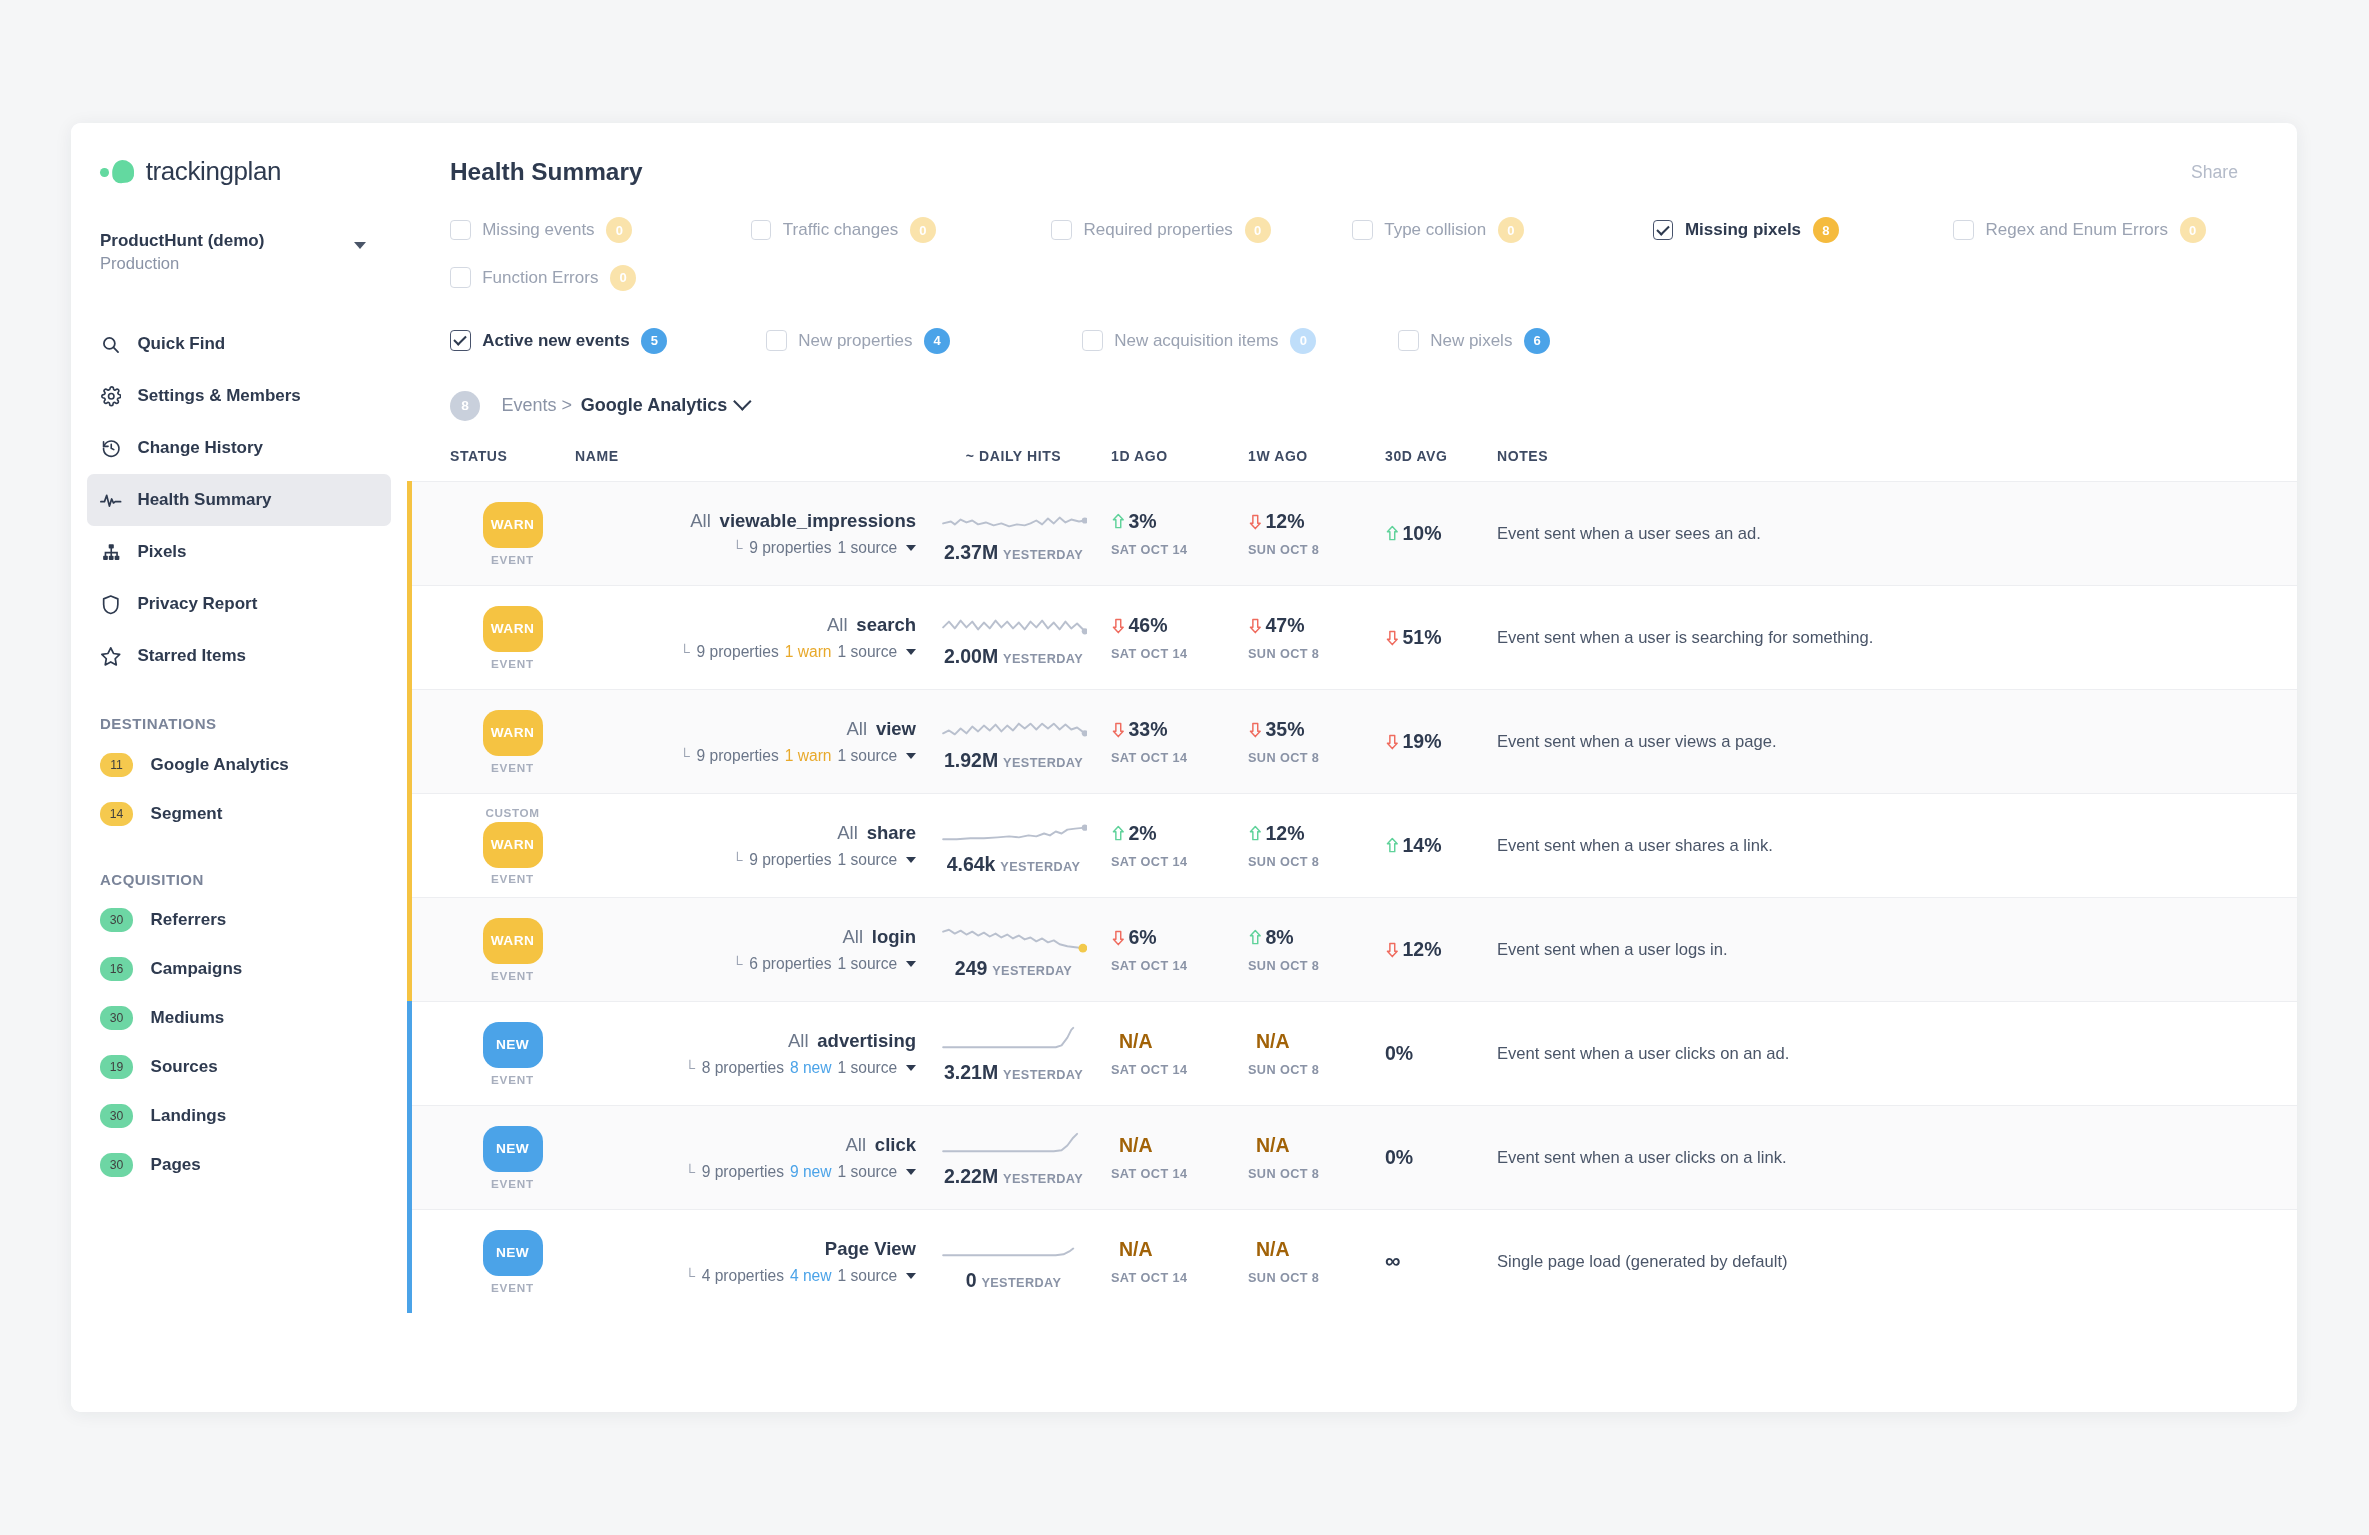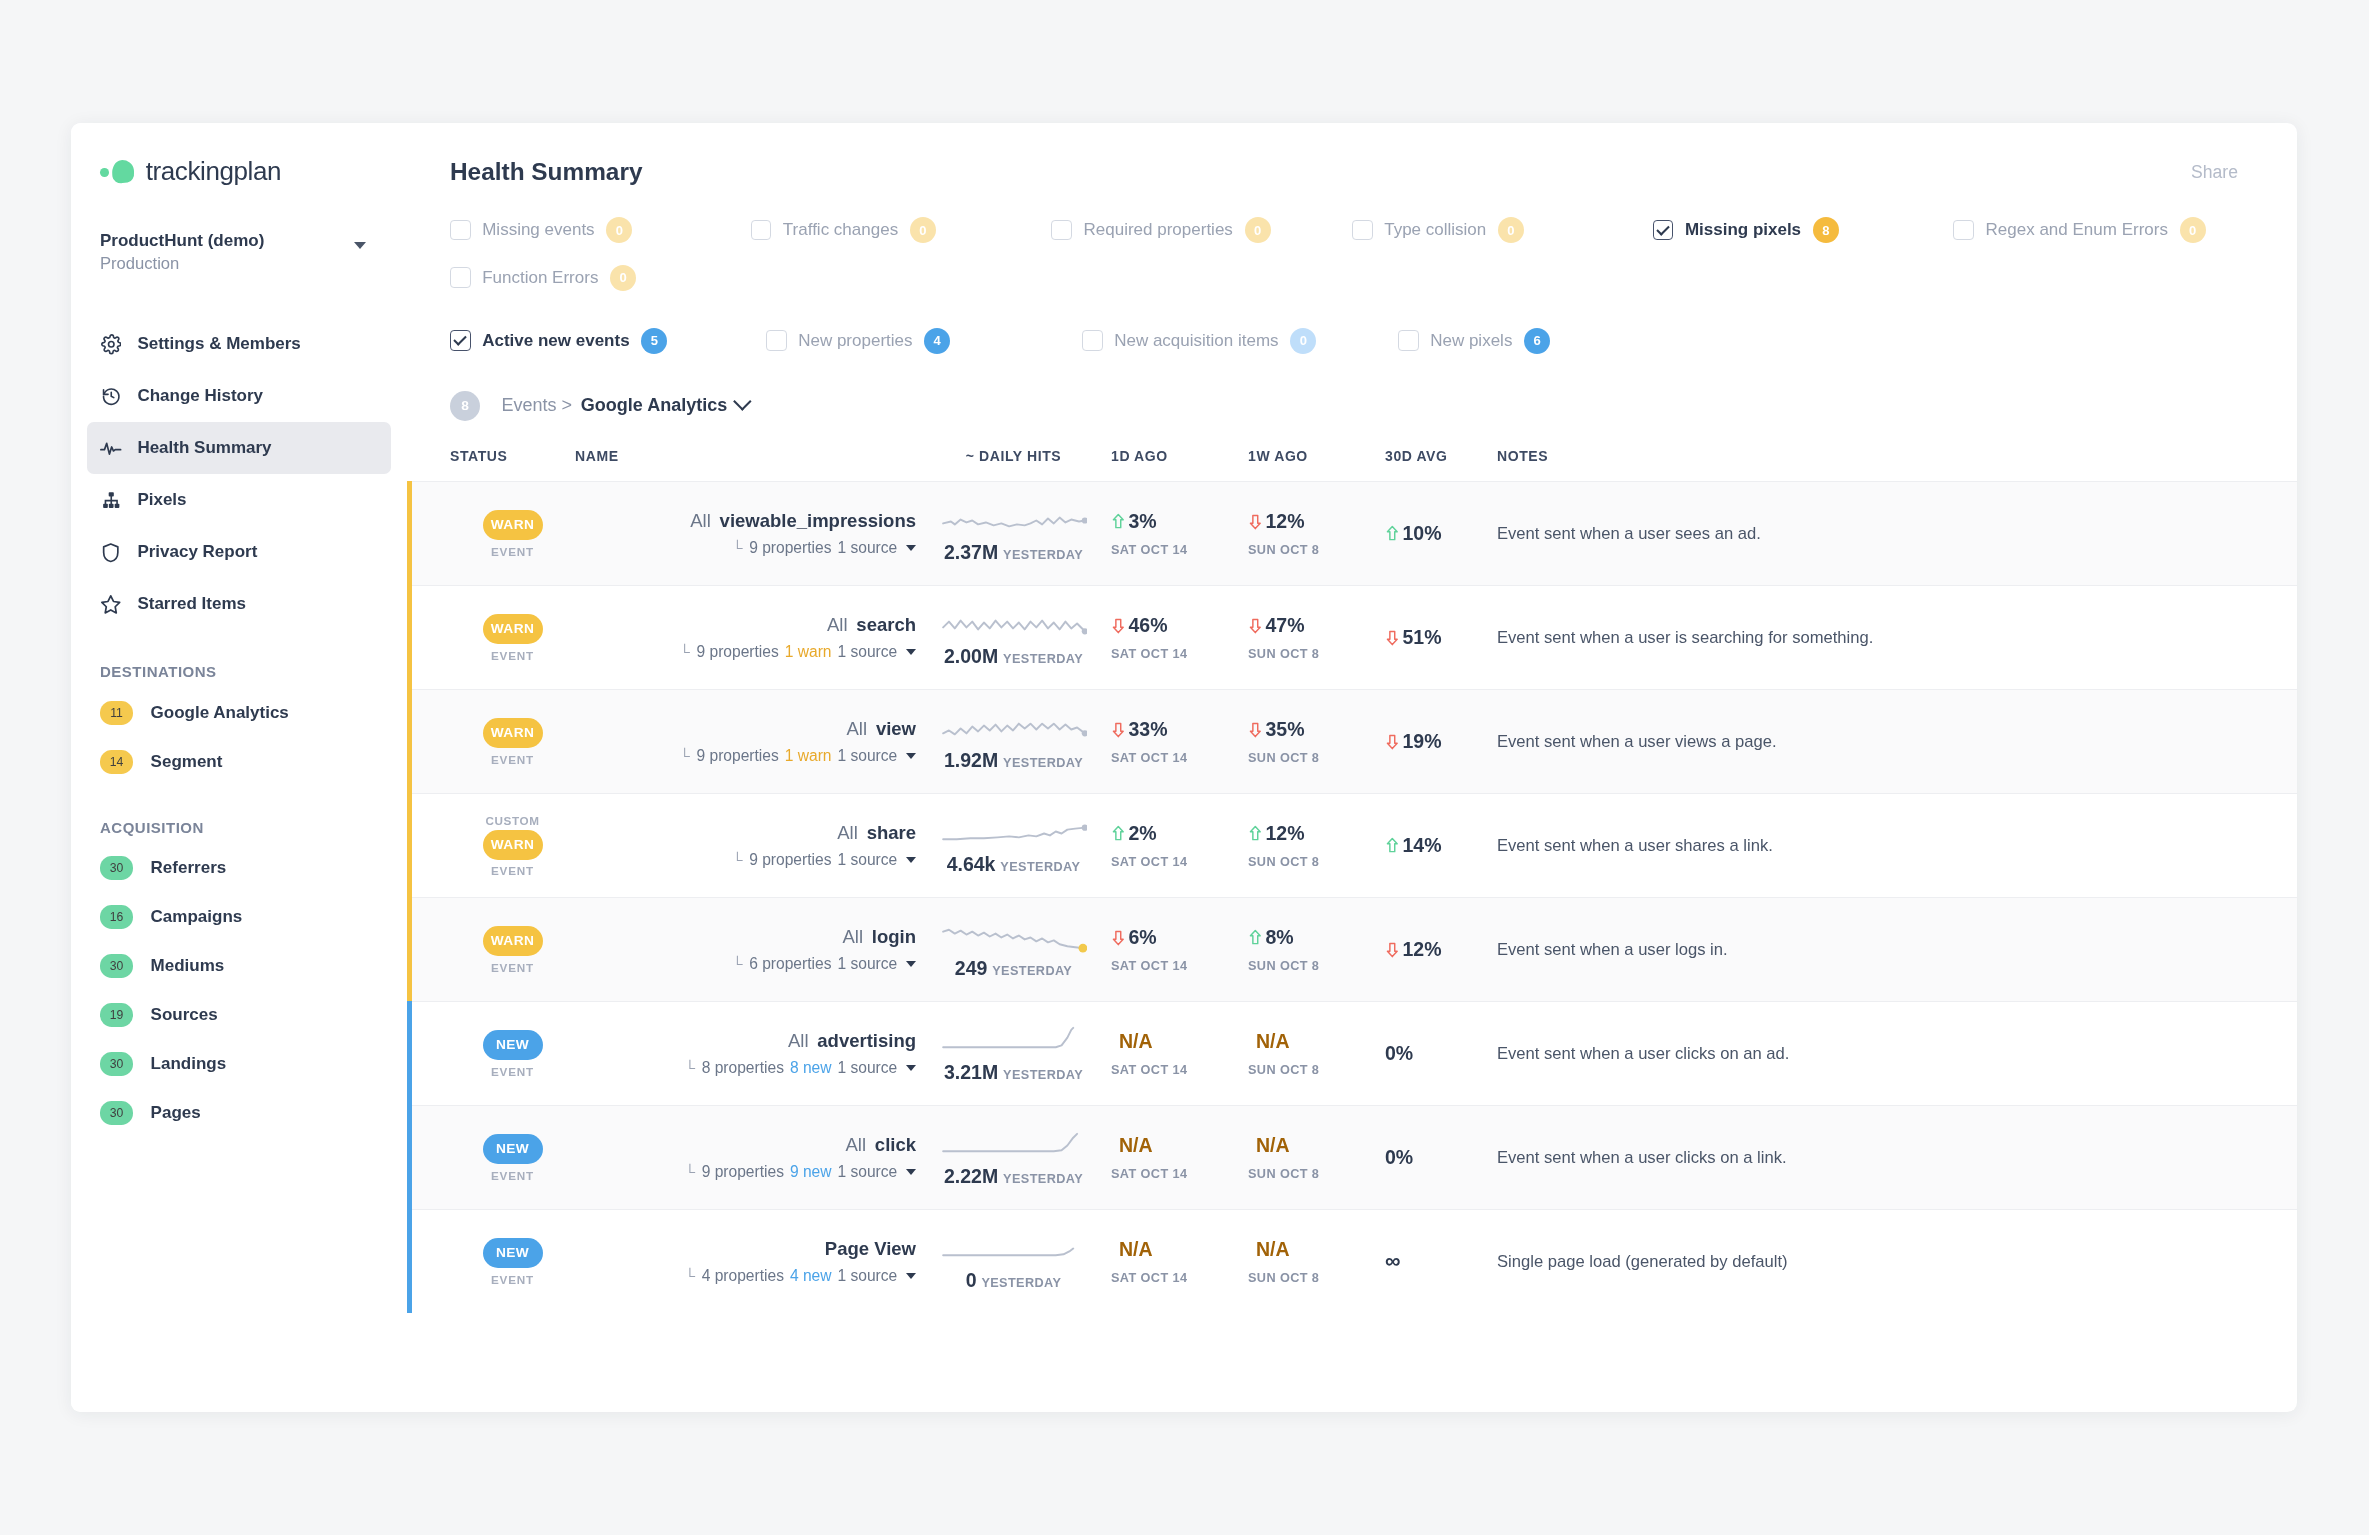--- a/index.html
+++ b/index.html
@@ -193,21 +193,21 @@
     content: "";
     position: absolute; left: 0; top: -1px; bottom: 0;
     width: 4.9px;
   }
   .tbl-row.warn::before { background: #f5c342; }
   .tbl-row.new::before  { background: #4ba3e8; }
 
   .status-cell { display: flex; flex-direction: column; align-items: center; justify-content: center; }
   .status-top { font-size: 11.7px; font-weight: bold; color: #a7aebd; letter-spacing: 0.6px; margin-bottom: 2.9px; }
   .status-chip {
-    width: 60px; height: 30px; border-radius: 15.6px;
+    width: 60px; height: 46px; border-radius: 15.6px;
     display: flex; align-items: center; justify-content: center;
     font-size: 13.7px; font-weight: bold; color: #ffffff; letter-spacing: 0.4px;
   }
   .chip-warn { background: #f5c342; }
   .chip-new  { background: #4ba3e8; }
   .status-sub { font-size: 11.7px; font-weight: bold; color: #a7aebd; letter-spacing: 0.8px; margin-top: 4.9px; }
 
   .name-cell { display: flex; flex-direction: column; justify-content: center; gap: 6.8px; align-items: flex-end; }
   .name-line { font-size: 18.5px; color: #2e3a4f; }
   .name-all { color: #6b7689; margin-right: 8.8px; }
@@ -257,20 +257,29 @@
     <div class="project">
       <div>
         <div class="project-name">ProductHunt (demo)</div>
         <div class="project-env">Production</div>
       </div>
       <span class="caret-down"></span>
     </div>
 
     <nav class="nav">
 
+      <div class="nav-item">
+        <span class="nav-icon">
+          <svg width="19.5" height="19.5" viewBox="0 0 20 20" fill="none" stroke="#2e3a4f" stroke-width="1.8">
+            <circle cx="8.6" cy="8.6" r="5.6"></circle>
+              <line x1="12.8" y1="12.8" x2="17.5" y2="17.5" stroke-linecap="round"></line>
+          </svg>
+        </span>
+        <span>Quick Find</span>
+      </div>
 
       <div class="nav-item">
         <span class="nav-icon">
           <svg width="20.5" height="20.5" viewBox="0 0 24 24" fill="none" stroke="#2e3a4f" stroke-width="1.9">
             <circle cx="12" cy="12" r="3.2"></circle>
             <path d="M19.4 15a1.65 1.65 0 0 0 .33 1.82l.06.06a2 2 0 1 1-2.83 2.83l-.06-.06a1.65 1.65 0 0 0-1.82-.33 1.65 1.65 0 0 0-1 1.51V21a2 2 0 1 1-4 0v-.09A1.65 1.65 0 0 0 9 19.4a1.65 1.65 0 0 0-1.82.33l-.06.06a2 2 0 1 1-2.83-2.83l.06-.06a1.65 1.65 0 0 0 .33-1.82 1.65 1.65 0 0 0-1.51-1H3a2 2 0 1 1 0-4h.09A1.65 1.65 0 0 0 4.6 9a1.65 1.65 0 0 0-.33-1.82l-.06-.06a2 2 0 1 1 2.83-2.83l.06.06A1.65 1.65 0 0 0 9 4.6h.08A1.65 1.65 0 0 0 10.6 3.09V3a2 2 0 1 1 4 0v.09a1.65 1.65 0 0 0 1 1.51 1.65 1.65 0 0 0 1.82-.33l.06-.06a2 2 0 1 1 2.83 2.83l-.06.06a1.65 1.65 0 0 0-.33 1.82V9a1.65 1.65 0 0 0 1.51 1H21a2 2 0 1 1 0 4h-.09a1.65 1.65 0 0 0-1.51 1z"></path>
           </svg>
         </span>
         <span>Settings &amp; Members</span>
       </div>

